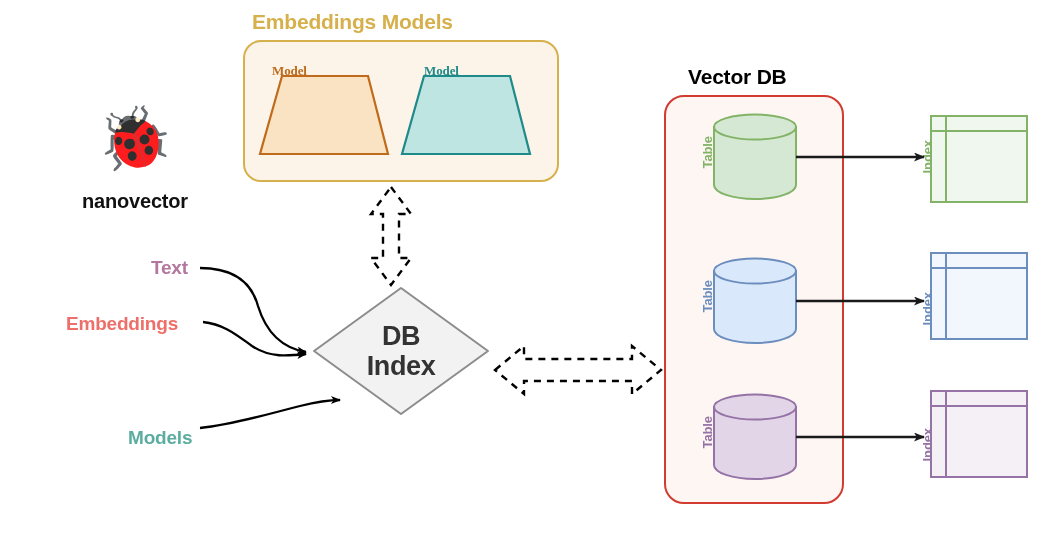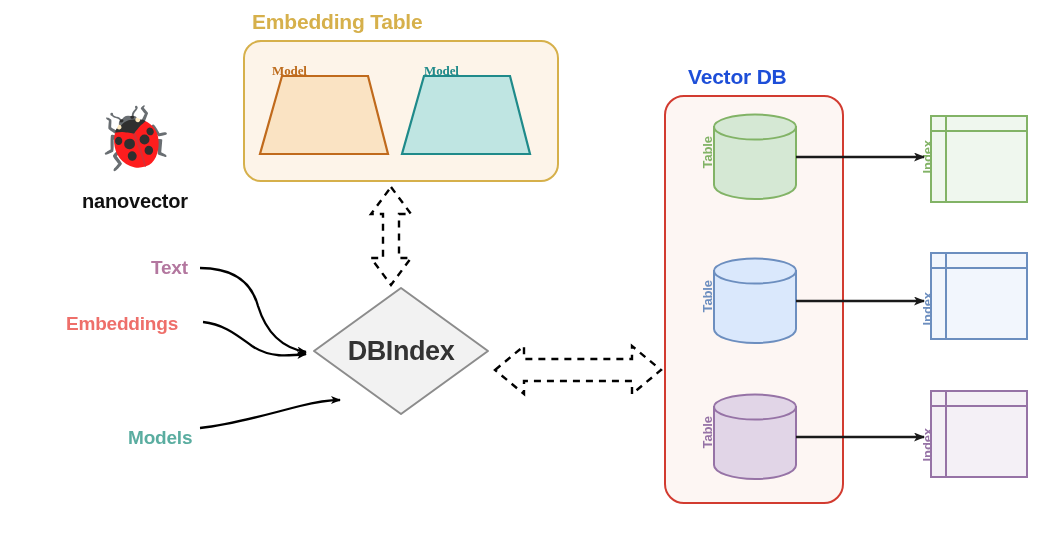--- a/index.html
+++ b/index.html
@@ -81,21 +81,21 @@
     width: 178px;
     height: 130px;
   }
   #db-server-text {
     position: absolute;
     left: 0;
     top: 0;
     width: 178px;
     height: 130px;
     display: flex;
-    flex-direction: row;
+    flex-direction: column;
     align-items: center;
     justify-content: center;
     font-size: 27px;
     font-weight: bold;
     color: #333333;
     line-height: 1.12;
     letter-spacing: -0.4px;
     text-align: center;
   }
 
@@ -108,21 +108,21 @@
   #label-text { left: 151px; top: 257px; color: #b3779f; }
   #label-embeddings { left: 66px; top: 313px; color: #ee6f6a; }
   #label-query { left: 128px; top: 427px; color: #5aada0; }
 
   
   #vdb-title {
     left: 688px;
     top: 65px;
     font-size: 21px;
     font-weight: bold;
-    color: #1d4ed8;
+    color: #000000;
     letter-spacing: -0.2px;
   }
   #vdb-box {
     left: 664px;
     top: 95px;
     width: 180px;
     height: 409px;
     border: 2px solid #d23b30;
     border-radius: 20px;
     background: #fdf6f3;
@@ -156,21 +156,21 @@
 </head>
 <body>
 
 <div id="canvas">
 
   <div class="abs" id="logo-group">
     <div id="logo-glyph">🐞</div>
     <div id="logo-label">nanovector</div>
   </div>
 
-  <div class="abs" id="embed-title">Embedding Table</div>
+  <div class="abs" id="embed-title">Embeddings Models</div>
   <div class="abs" id="embed-box"></div>
 
   <div class="abs" id="model-a-wrap">
     <svg width="132" height="82" viewBox="0 0 132 82">
       <polygon class="trapezoid" points="24,2 110,2 130,80 2,80" fill="#fae3c3" stroke="#c06a1c" stroke-width="2.2" stroke-linejoin="miter"></polygon>
     </svg>
   </div>
   <div class="abs model-label" id="model-a-label">Model</div>
 
   <div class="abs" id="model-b-wrap">

